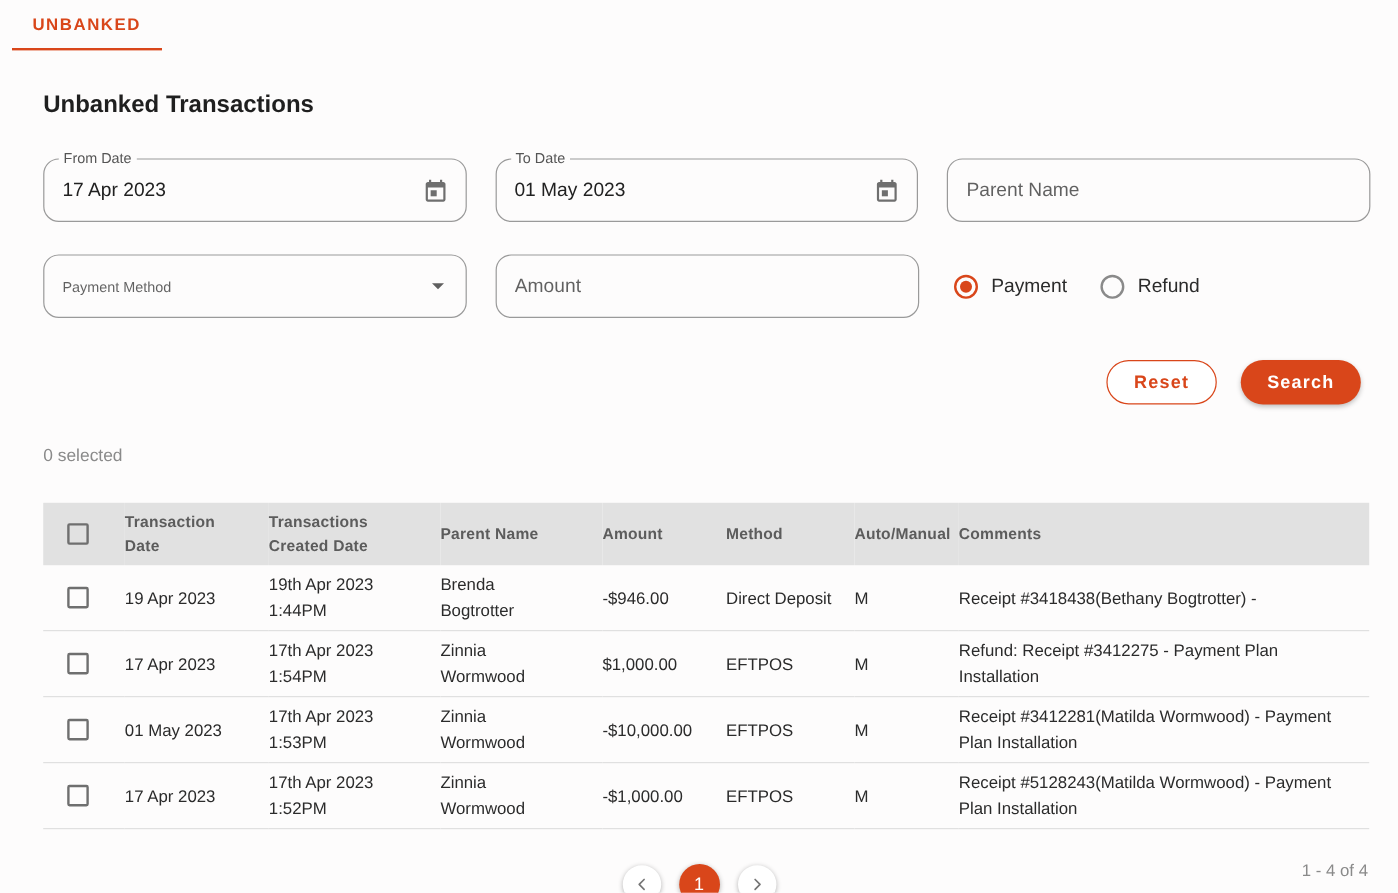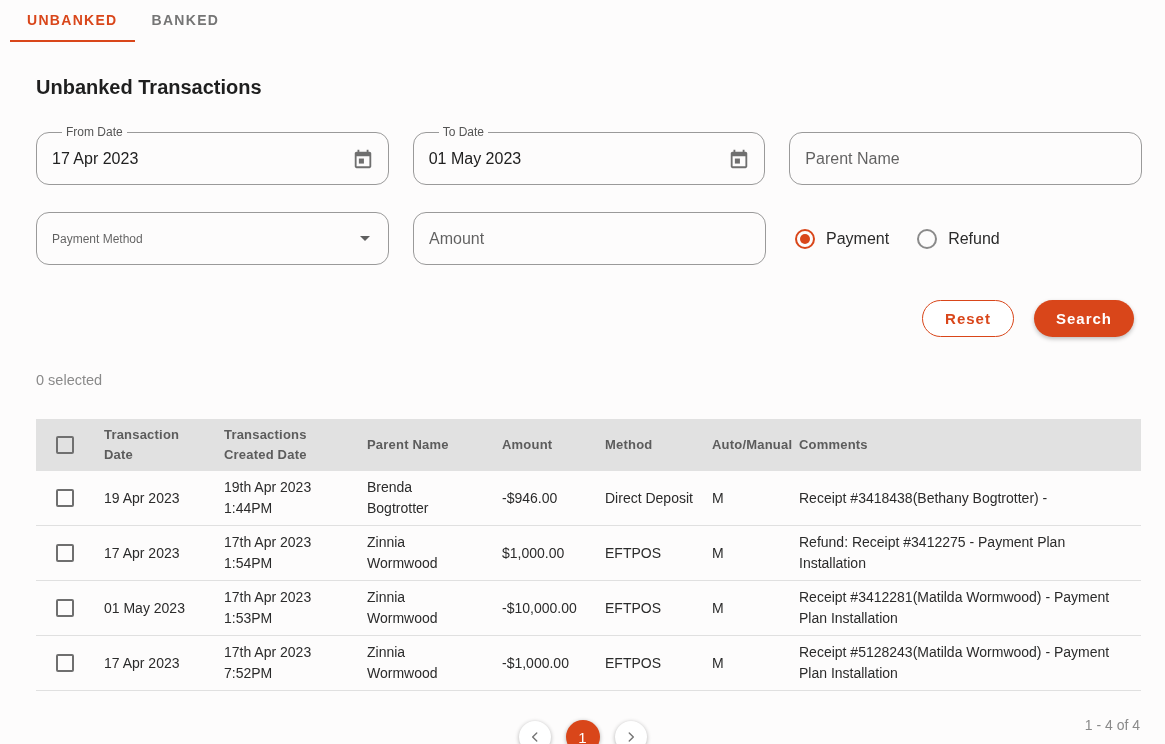--- a/index.html
+++ b/index.html
@@ -31,21 +31,21 @@
   
   .filters{margin:33px 23px 0 36px;}
   .filter-row{display:flex;gap:24px;}
   .filter-row + .filter-row{margin-top:27px;}
   .field{
     position:relative;width:353px;height:53px;
     border:1px solid var(--field-border);border-radius:13px;
     display:flex;align-items:center;padding:0 14px 0 15px;background:transparent;
   }
   .field .float-label{
-    position:absolute;top:-8px;left:25px;background:var(--bg);
+    position:absolute;top:-8px;left:12px;background:var(--bg);
     padding:0 4px;font-size:12px;color:#555;line-height:14px;
   }
   .field input{
     border:none;outline:none;background:transparent;flex:1;
     font-family:"Liberation Sans",sans-serif;font-size:16px;color:var(--text);
   }
   .field input::placeholder{color:rgba(0,0,0,0.62);opacity:1;}
   .field .placeholder-text{font-size:12px;color:rgba(0,0,0,0.62);flex:1;}
   .cal-icon{width:22px;height:22px;flex:0 0 auto;cursor:pointer;}
   .dd-arrow{
@@ -123,21 +123,20 @@
   }
   .range-label{
     position:absolute;right:25px;top:2px;font-size:14px;color:#8a8a8a;
   }
 </style>
 </head>
 <body>
 
 <div class="tabs">
   <div class="tab active">UNBANKED</div>
-  <div class="tab">BANKED</div>
 </div>
 
 <h1 class="page-title">Unbanked Transactions</h1>
 
 <div class="filters">
   <div class="filter-row">
     <div class="field">
       <span class="float-label">From Date</span>
       <input type="text" readonly="" value="17 Apr 2023" style="">
       <svg class="cal-icon" viewBox="0 0 24 24">
@@ -252,21 +251,21 @@
     </td>
     <td class="col-auto">M</td>
     <td class="col-comments">Receipt #3412281(Matilda Wormwood) - Payment Plan Installation</td>
   </tr>
 
   <tr>
     <td class="col-check">
       <span class="checkbox"></span>
     </td>
     <td class="col-tdate">17 Apr 2023</td>
-    <td class="col-cdate">17th Apr 2023 7:52PM</td>
+    <td class="col-cdate">17th Apr 2023 1:52PM</td>
     <td class="col-parent">
       <div class="parent-wrap">Zinnia Wormwood</div>
     </td>
     <td class="col-amount">-$1,000.00</td>
     <td class="col-method">
       <div class="method-wrap">EFTPOS</div>
     </td>
     <td class="col-auto">M</td>
     <td class="col-comments">Receipt #5128243(Matilda Wormwood) - Payment Plan Installation</td>
   </tr>

